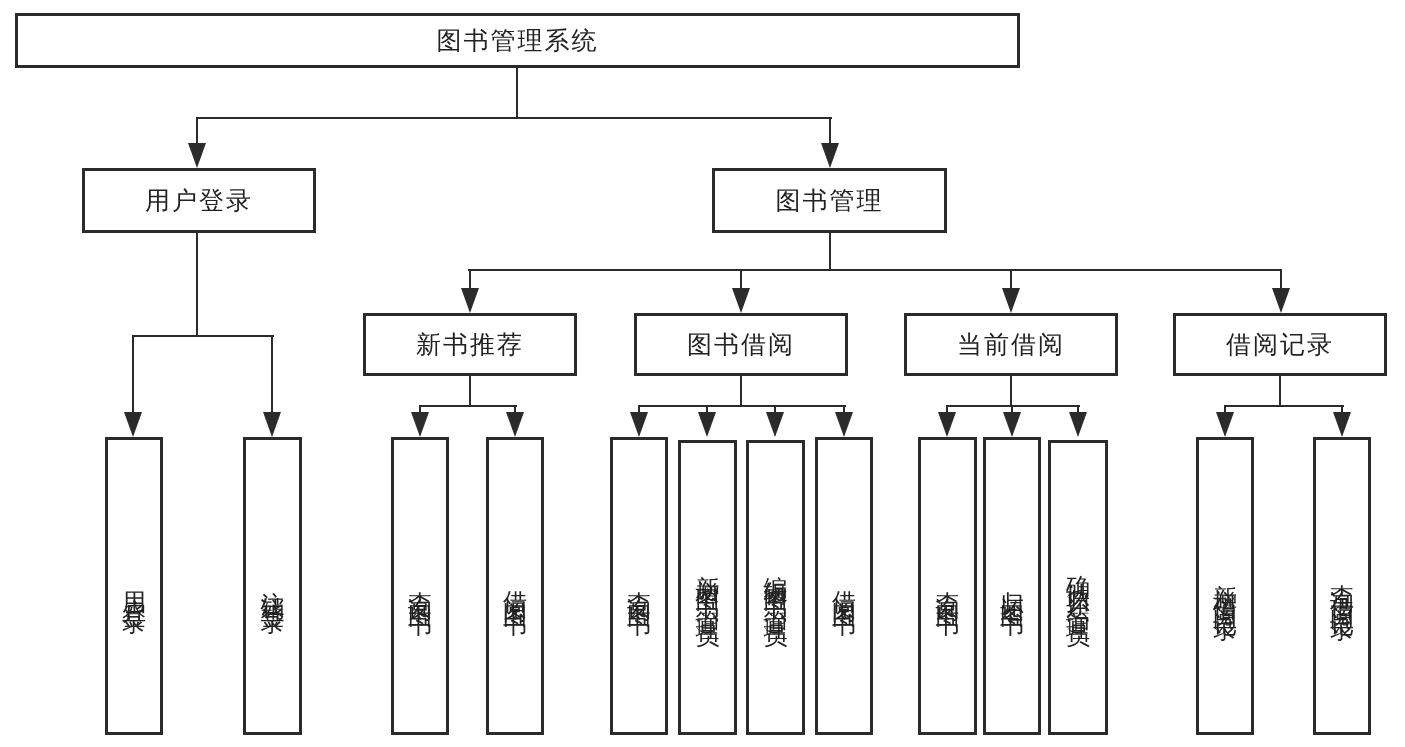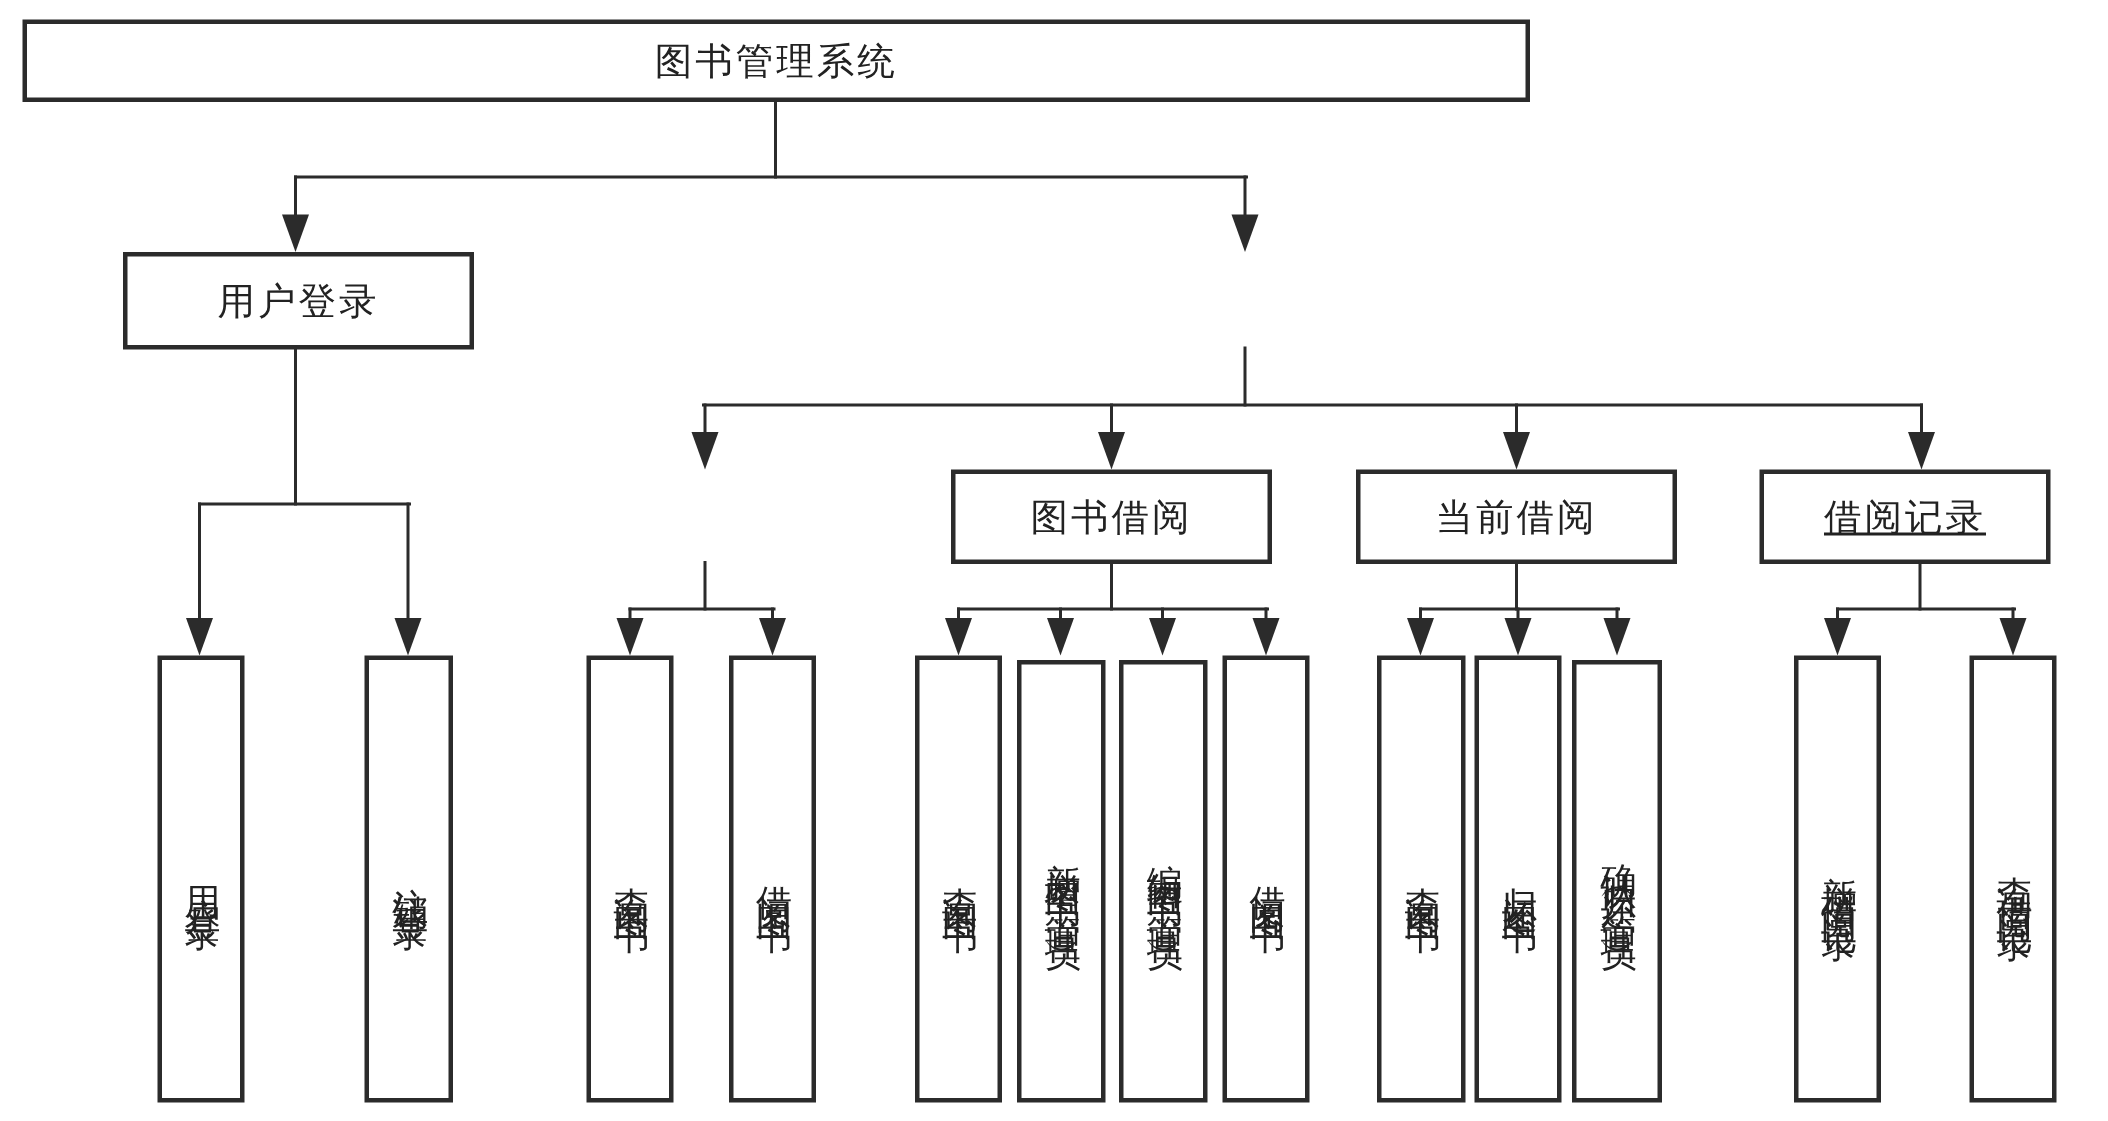--- a/index.html
+++ b/index.html
@@ -38,31 +38,37 @@
 <div id="stage">
 
   <div class="box" style="left:15px; top:13px; width:1005px; height:55px;font-family:Liberation Serif, serif;">
     <span>图书管理系统</span>
   </div>
 
   <div class="box" style="left:82px; top:168px; width:234px; height:65px;">
     <span>用户登录</span>
   </div>
 
+  <div class="box" style="left:712px; top:168px; width:235px; height:65px;">
+    <span>图书管理</span>
+  </div>
 
+  <div class="box" style="left:363px; top:313px; width:214px; height:63px;">
+    <span>新书推荐</span>
+  </div>
 
   <div class="box" style="left:904px; top:313px; width:214px; height:63px;">
     <span>当前借阅</span>
   </div>
 
   <div class="box" style="left:634px; top:313px; width:214px; height:63px;">
     <span>图书借阅</span>
   </div>
 
-  <div class="box" style="left:1173px; top:313px; width:194px; height:63px;text-decoration:underline;">
+  <div class="box" style="left:1173px; top:313px; width:214px; height:63px;">
     <span>借阅记录</span>
   </div>
 
   <div class="box leaf" style="left:105px; top:437px; width:58px; height:298px;">
     <span>用户登录</span>
   </div>
   <div class="box leaf" style="left:243px; top:437px; width:59px; height:298px;">
     <span>注销登录</span>
   </div>
 

